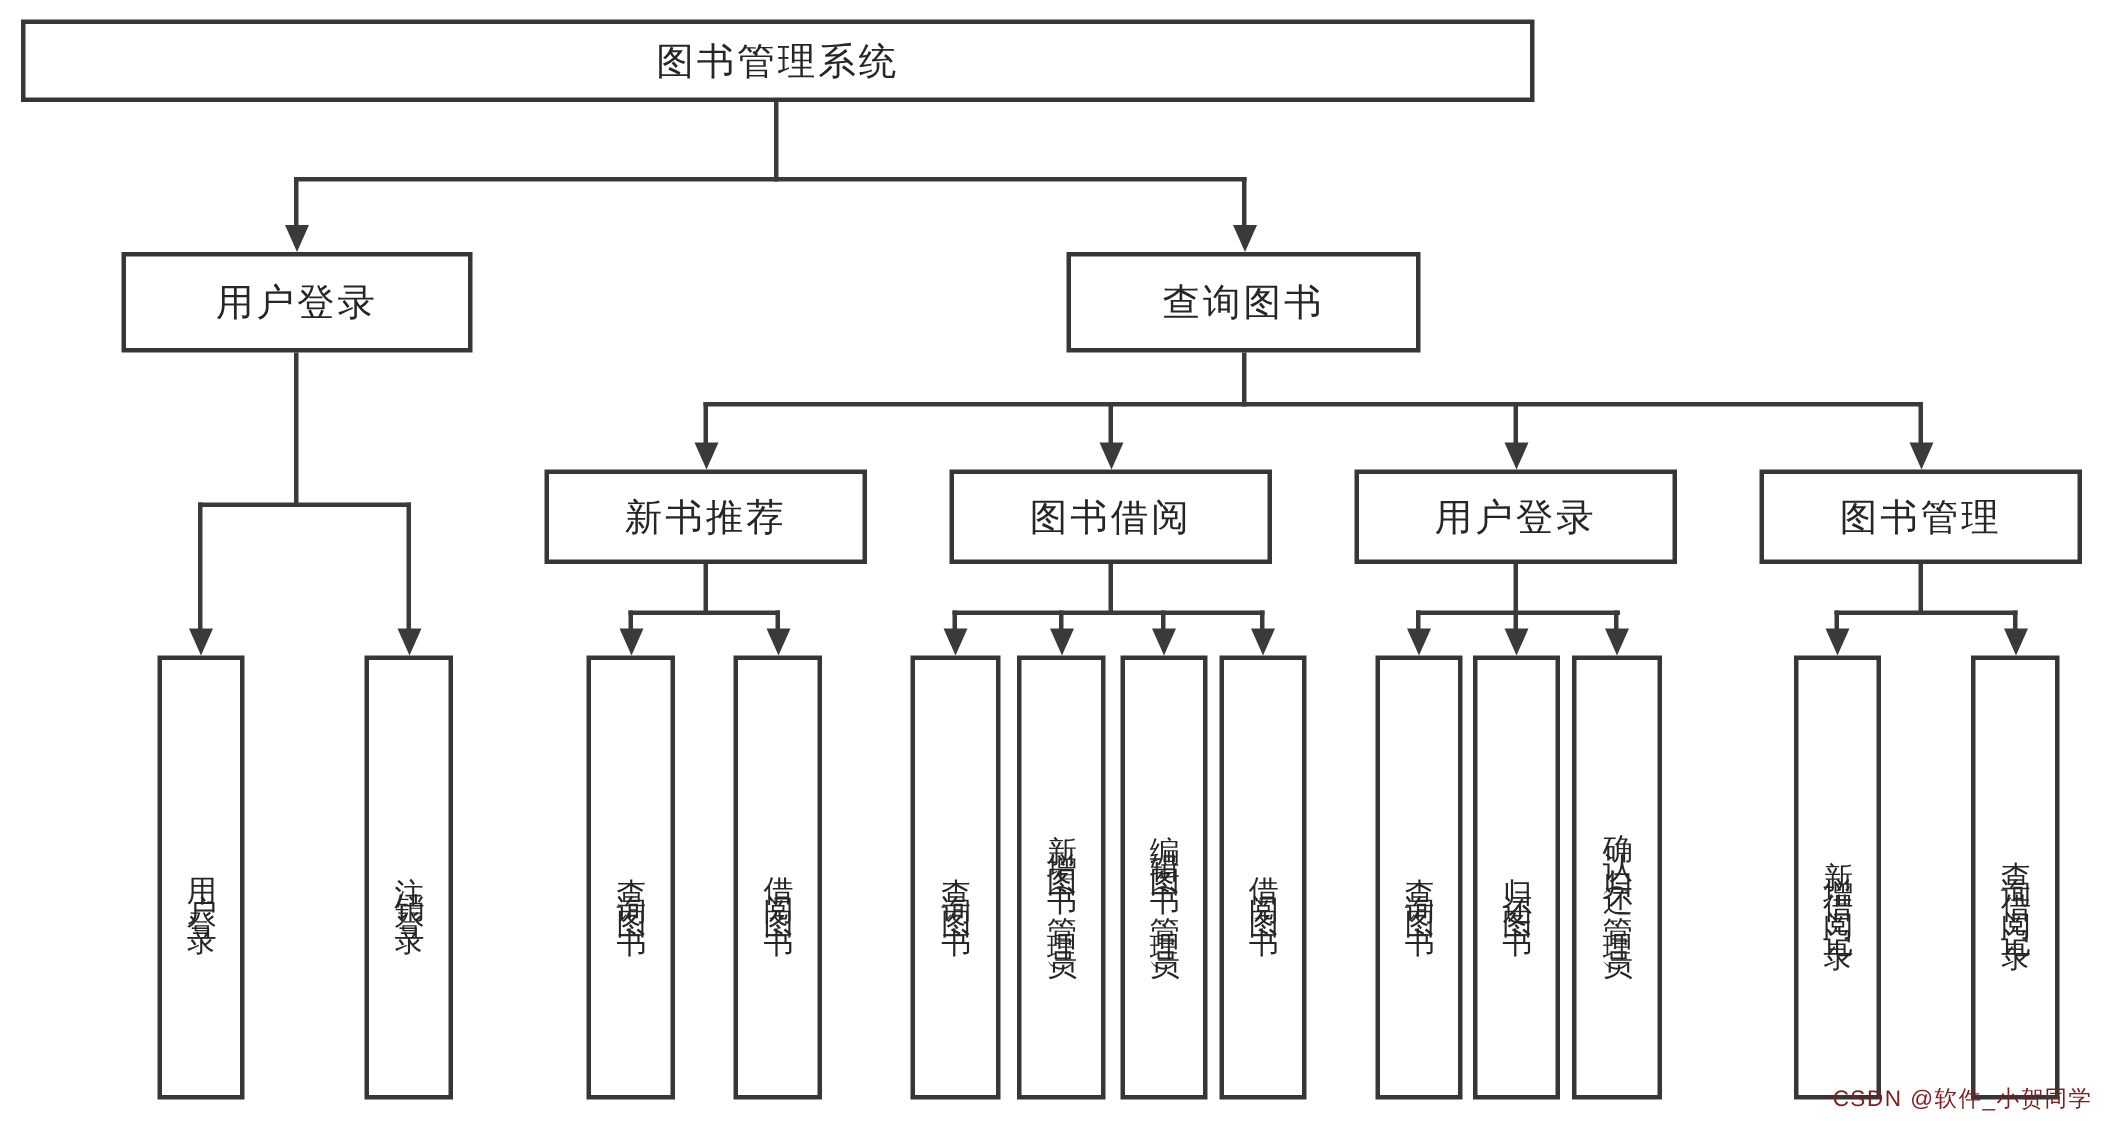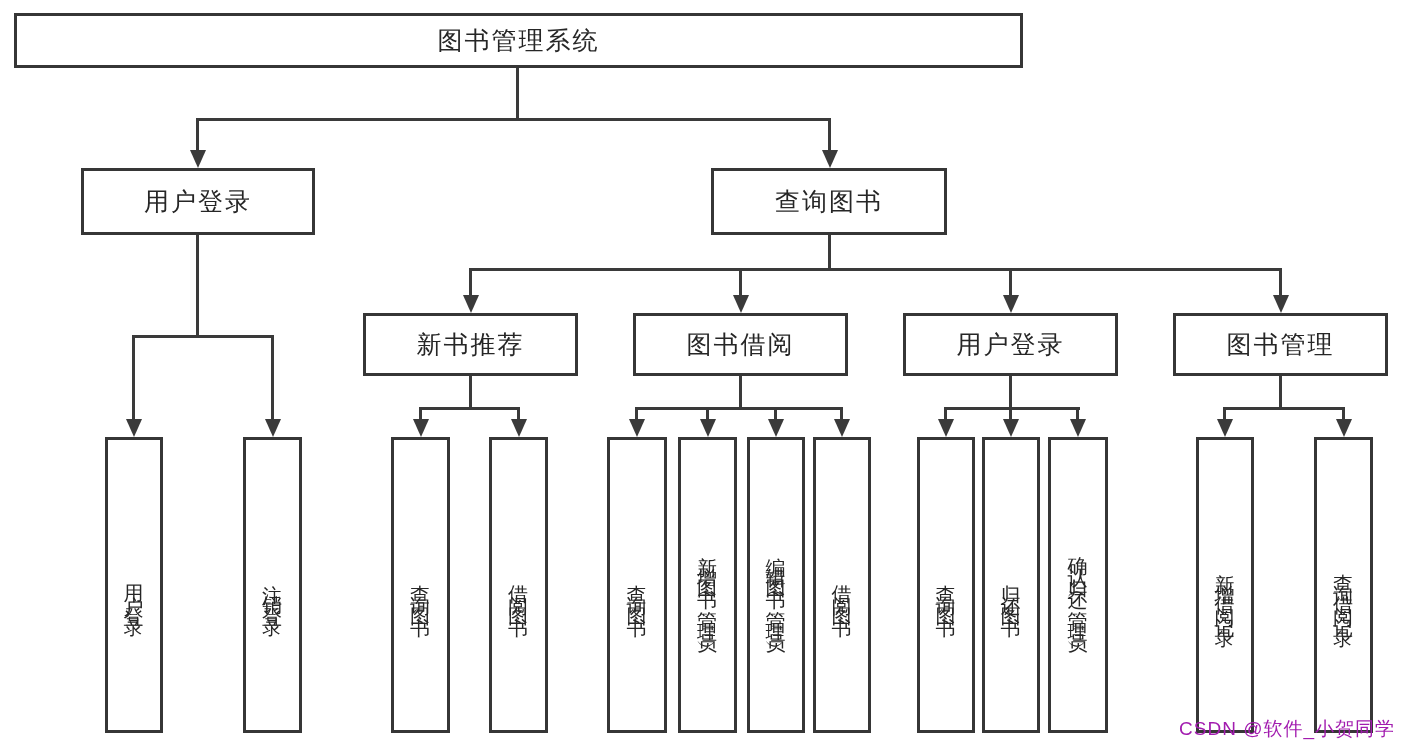--- a/index.html
+++ b/index.html
@@ -51,22 +51,22 @@
     width: 0; height: 0;
     border-left: 8px solid transparent;
     border-right: 8px solid transparent;
     border-top: 18px solid #3a3a3a;
   }
 
   .watermark {
     position: absolute;
     right: 10px;
     bottom: 5px;
-    font-size: 19px;
-    color: #a21caf;
+    font-size: 15px;
+    color: #7f1d1d;
     letter-spacing: 1px;
     z-index: 5;
     background: transparent;
   }
 </style>
 </head>
 <body>
 
 <div class="canvas">
 

